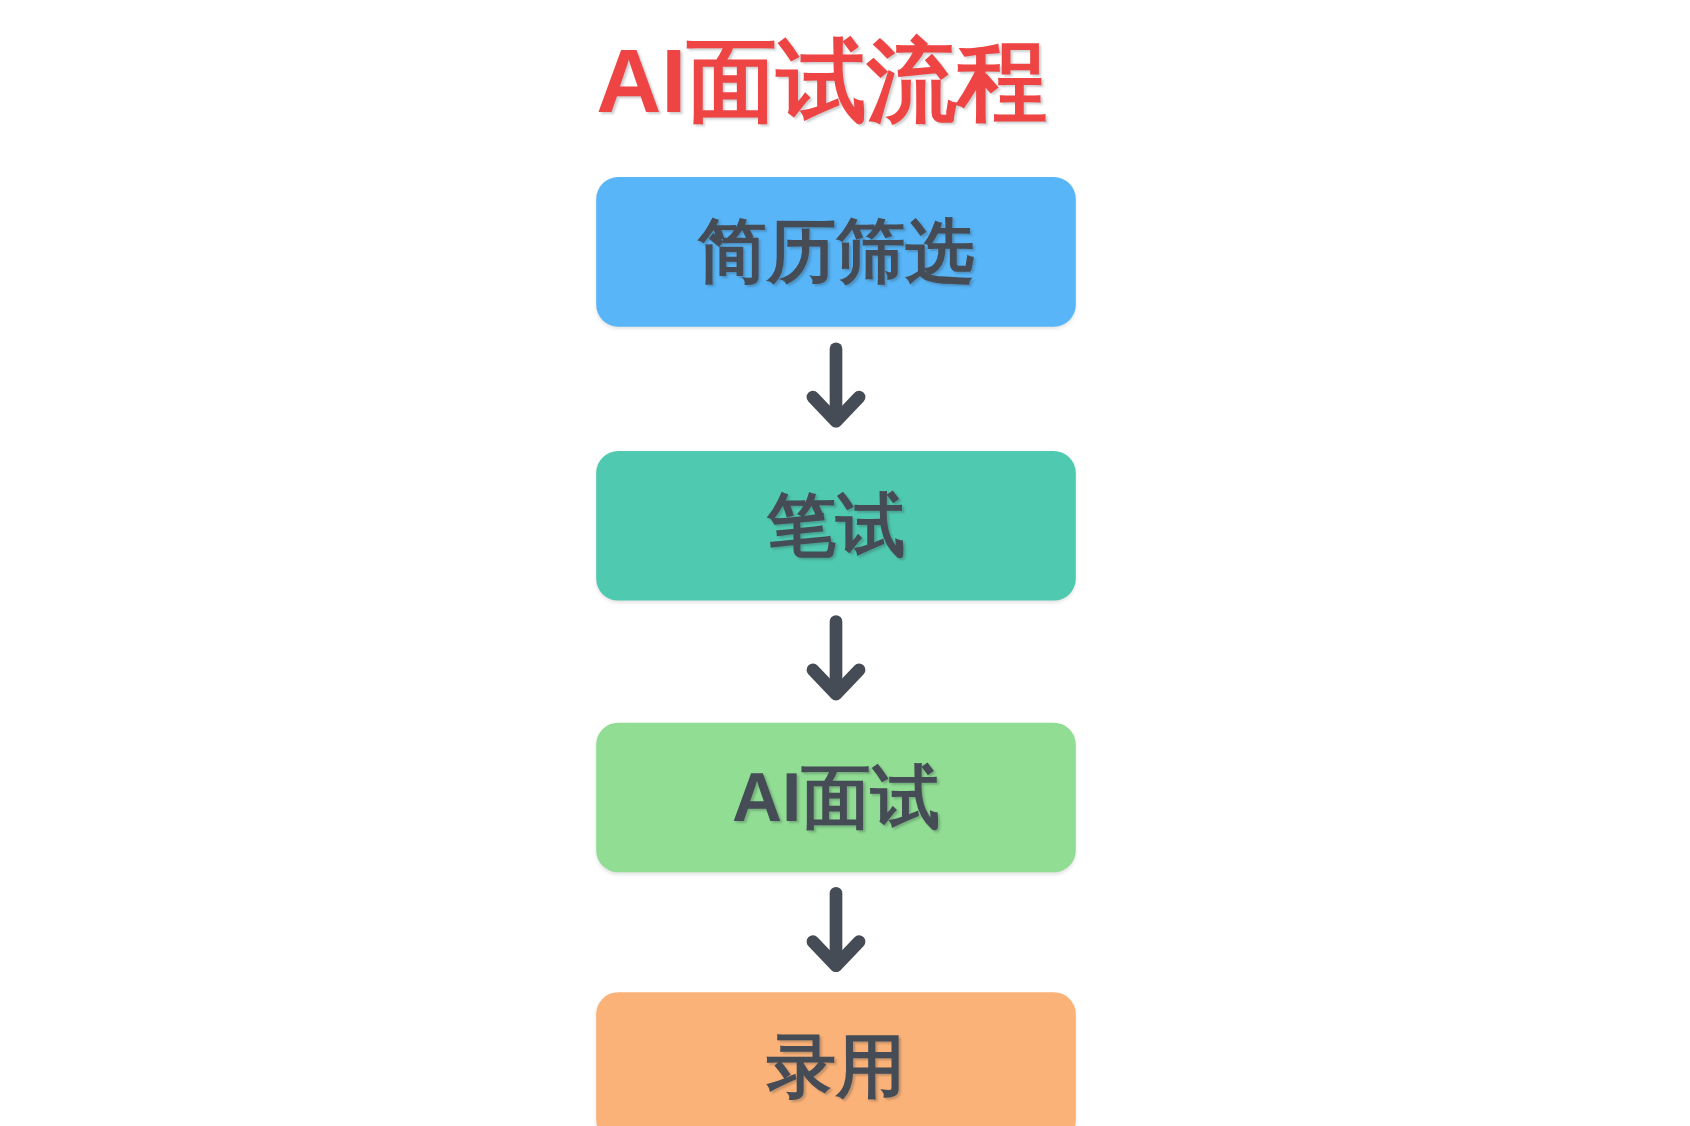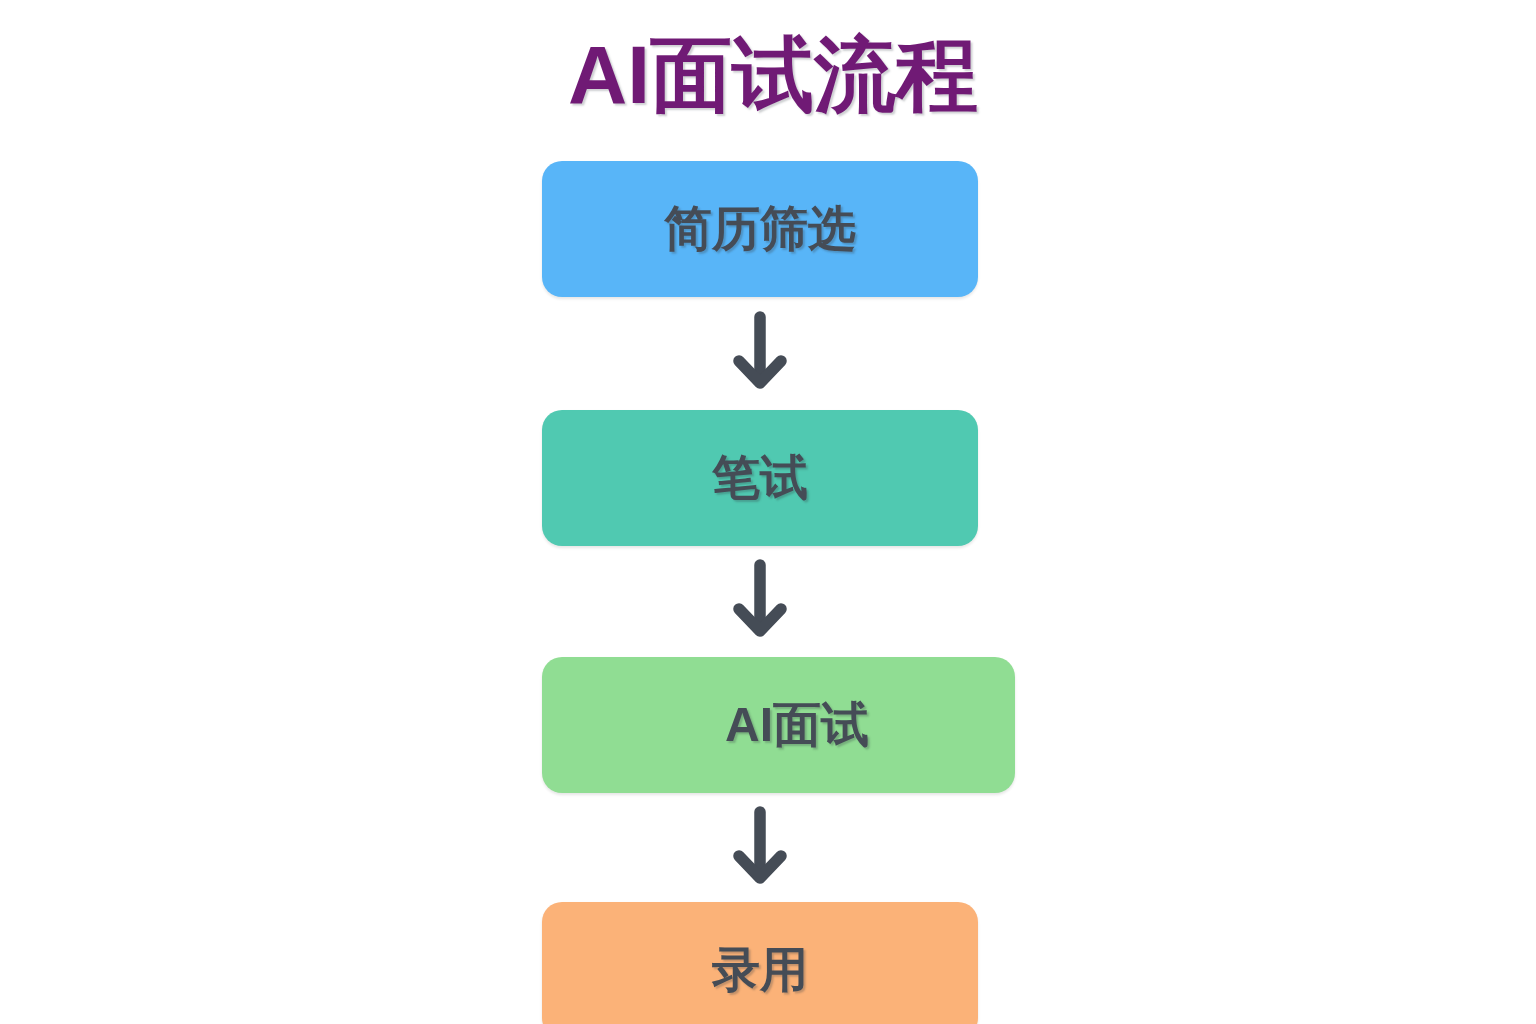--- a/index.html
+++ b/index.html
@@ -13,46 +13,46 @@
     height: 1024px;
     background: #ffffff;
     overflow: hidden;
     font-family: "Liberation Sans", "DejaVu Sans", sans-serif;
   }
   .flow-title {
     position: absolute;
     top: 24px;
     left: 542px;
     width: 436px;
-    text-align: right;
+    text-align: left;
     white-space: nowrap;
     font-size: 82px;
     line-height: 1.25;
     font-weight: bold;
-    color: #701a75;
+    color: #ef4444;
     text-shadow: 2px 2px 2px rgba(60, 66, 75, 0.25);
   }
   .node {
     position: absolute;
     left: 542px;
     width: 436px;
     height: 136px;
     border-radius: 20px;
     display: flex;
     align-items: center;
     justify-content: center;
-    font-size: 48px;
+    font-size: 63px;
     font-weight: bold;
     color: #454C56;
     text-shadow: 2px 2px 2px rgba(50, 56, 66, 0.28);
     box-shadow: 0 2px 3px rgba(0, 0, 0, 0.10);
   }
   .node-1 { top: 161px; }
   .node-2 { top: 410px; justify-content: center; }
-  .node-3 { top: 657px; padding-left: 37px; }
+  .node-3 { top: 657px; }
   .node-4 { top: 902px; }
   .arrow {
     position: absolute;
     left: 718px;
     width: 84px;
     height: 82px;
   }
   .arrow-1 { top: 311px; }
   .arrow-2 { top: 559px; }
   .arrow-3 { top: 806px; }

